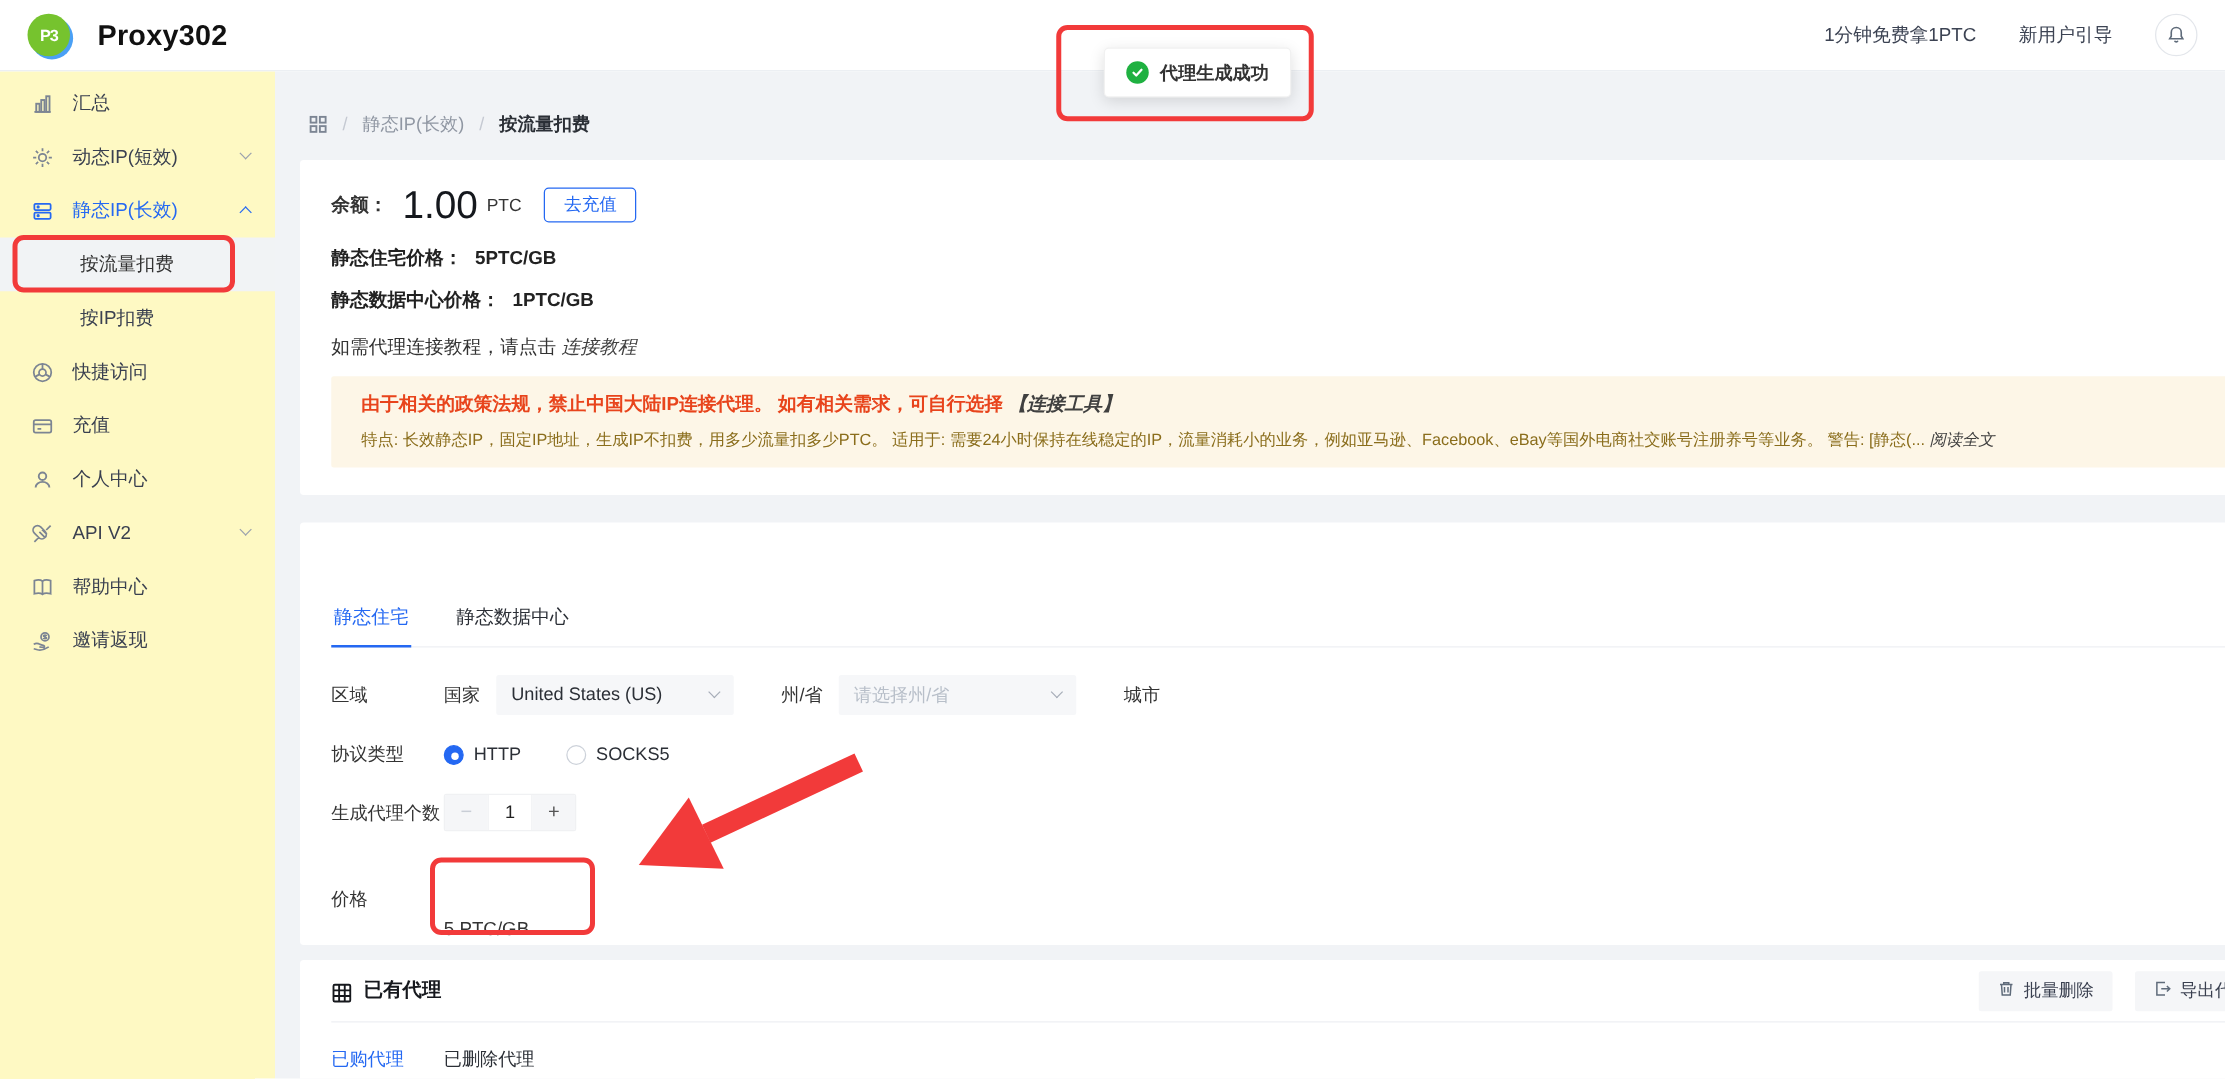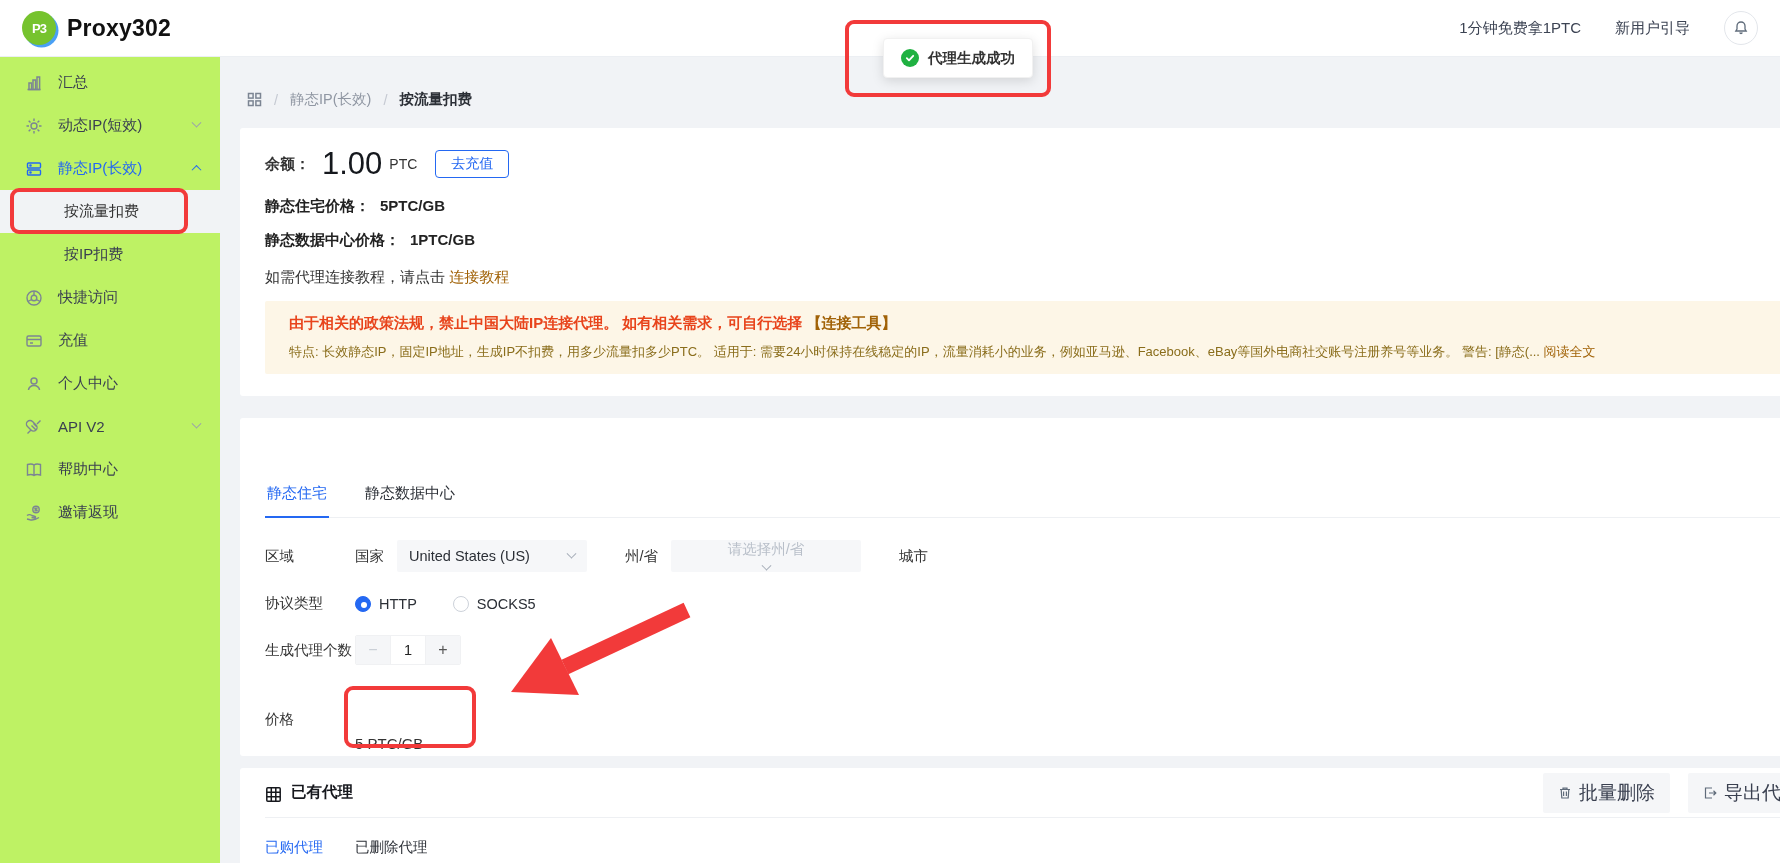--- a/index.html
+++ b/index.html
@@ -4,32 +4,32 @@
 <style>
   * { box-sizing: border-box; margin: 0; padding: 0; }
   html,body { width:1780px; height:863px; }
   body { font-family:"Liberation Sans","DejaVu Sans",sans-serif; background:#fff; }
   .screen { position:relative; width:1780px; height:863px; overflow:hidden; background:#fff; }
 
   
   .header { position:absolute; top:0; left:0; right:0; height:57px; background:#fff;
             border-bottom:1px solid #eceff3; display:flex; align-items:center;
             justify-content:space-between; padding:0 22px; z-index:4; }
-  .brand { display:flex; align-items:center; gap:11px; }
+  .brand { display:flex; align-items:center; gap:22px; }
   .logo-badge { width:34px; height:34px; border-radius:50%; background:#76c32e;
                 box-shadow:2.5px 2.5px 0 #4aa0f5; display:flex; align-items:center; justify-content:center; }
   .logo-badge span { color:#fff; font-weight:bold; font-size:13px; letter-spacing:-1px; }
   .brand-name { font-size:23px; font-weight:700; color:#111; letter-spacing:.2px; }
   .header-right { display:flex; align-items:center; gap:34px; }
   .header-link { font-size:15px; color:#3c4353; cursor:pointer; }
   .bell-btn { width:34px; height:34px; border-radius:50%; border:1px solid #e3e6eb;
               display:flex; align-items:center; justify-content:center; color:#555; background:#fff; }
 
   
-  .sidebar { position:absolute; top:57px; left:0; width:220px; bottom:0; background:#bef264; z-index:3; padding-top:4px; }
+  .sidebar { position:absolute; top:57px; left:0; width:220px; bottom:0; background:#fef9c3; z-index:3; padding-top:4px; }
   .side-item { height:43px; display:flex; align-items:center; gap:15px;
                padding:0 20px 0 25px; font-size:15px; color:#3a4050; cursor:pointer; }
   .side-item .sicon { width:18px; height:18px; color:#7c8593; flex:0 0 auto; display:flex; }
   .side-item.active-parent, .side-item.active-parent .sicon { color:#2468F2; }
   .side-sub { padding-left:64px; }
   .side-sub.selected { background:#f1f3f5; color:#333; }
   .chev { width:7px; height:7px; border-right:1.6px solid #9aa1ad; border-bottom:1.6px solid #9aa1ad;
           margin-left:auto; }
   .chev.down { transform:rotate(45deg) translate(-2px,-2px); }
   .chev.up { transform:rotate(-135deg) translate(-1px,-1px); border-color:#2468F2; }
@@ -46,42 +46,42 @@
   .card-overview { top:128px; height:268px; padding:18px 25px; }
   .balance-row { display:flex; align-items:center; margin-bottom:8px; }
   .balance-label { font-size:15px; color:#333; font-weight:700; }
   .balance-value { font-size:31px; color:#15181d; margin:0 7px 0 12px; }
   .balance-unit { font-size:14px; color:#333; margin-right:18px; }
   .recharge-btn { border:1px solid #2468F2; color:#2468F2; background:#fff; border-radius:4px;
                   font-size:14px; padding:4px 15px; cursor:pointer; }
   .price-row { font-size:15px; color:#222; font-weight:700; margin:15px 0; }
   .price-row b { margin-left:10px; }
   .tut-row { font-size:15px; color:#333; margin:18px 0 14px; }
-  .link { color:#a16207; cursor:pointer; text-decoration:none; }
+  .link { color:#404040; cursor:pointer; text-decoration:none;font-style:italic; }
   .warn-box { background:#fdf6e7; border-radius:2px; padding:13px 24px; white-space:nowrap; overflow:hidden; }
   .warn-l1 { color:#e8441c; font-weight:700; font-size:15px; margin-bottom:10px; }
   .warn-l1 .link { font-weight:700; }
   .warn-l2 { color:#8a6d1b; font-size:13px; }
 
   
   .card-gen { top:418px; height:338px; padding:16px 25px; }
   .tabs { display:flex; gap:34px; border-bottom:1px solid #eef0f3; }
   .tab { font-size:15px; color:#2b2f36; padding:6px 2px 13px; cursor:pointer;margin-top:44px; }
   .tab.active { color:#2468F2; border-bottom:2px solid #2468F2; margin-bottom:-1px; }
   .form-row { display:flex; align-items:center; margin-top:22px; }
   .flabel { width:90px; font-size:14.5px; color:#333; flex:0 0 auto; }
   .inline-label { font-size:14.5px; color:#333; margin-right:13px; }
   .select { height:32px; background:#f6f7f9; border-radius:2px; display:flex; align-items:center;
             justify-content:space-between; padding:0 12px; font-size:14.5px; color:#2b2f36;
             cursor:pointer; }
   .select .ph { color:#b8bfc9; }
   .sel-chev { width:7px; height:7px; border-right:1.4px solid #a6adb8; border-bottom:1.4px solid #a6adb8;
               transform:rotate(45deg) translate(-2px,-2px); }
   .w-country { width:190px; margin-right:38px; }
-  .w-state { width:190px; margin-right:38px;flex-direction:column; }
+  .w-state { width:190px; margin-right:38px; }
   .w-city { width:200px; }
   .radio-opt { display:flex; align-items:center; gap:8px; margin-right:36px; font-size:14.5px; color:#2b2f36; cursor:pointer; }
   .radio { width:16px; height:16px; border-radius:50%; border:1px solid #cdd2da; background:#fff; position:relative; }
   .radio.sel { background:#2468F2; border-color:#2468F2; }
   .radio.sel::after { content:""; position:absolute; left:5px; top:5px; width:6px; height:6px;
                       border-radius:50%; background:#fff; }
   .stepper { display:flex; height:30px; border:1px solid #f0f1f3; border-radius:2px; overflow:hidden; }
   .step-btn { width:34px; display:flex; align-items:center; justify-content:center;
               background:#f5f6f8; font-size:16px; cursor:pointer; }
   .step-minus { color:#c9ced6; }
@@ -91,22 +91,22 @@
   .price-val { font-size:15px; color:#333;margin-top:48px; }
   .gen-btn { margin-left:90px; margin-top:24px; width:100px; height:32px; background:#2468F2;
              color:#fff; border:none; border-radius:4px; font-size:14.5px; cursor:pointer; }
 
   
   .card-exist { top:768px; height:160px; padding:0 25px; }
   .exist-head { height:50px; display:flex; align-items:center; justify-content:space-between;
                 border-bottom:1px solid #eef0f3; }
   .exist-title { display:flex; align-items:flex-end; gap:9px; font-size:15.5px; font-weight:700; color:#16181d; }
   .exist-actions { display:flex; gap:18px; }
-  .ghost-btn { display:flex; align-items:center; gap:7px; background:#f5f6f8; border:none;
-               border-radius:2px; padding:7px 15px; font-size:19px; color:#3a4050; cursor:pointer; }
+  .ghost-btn { display:flex; gap:7px; background:#f5f6f8; border:none;
+               border-radius:2px; padding:7px 15px; font-size:14px; color:#3a4050; cursor:pointer; }
   .exist-tabs { display:flex; gap:32px; margin-top:20px; }
   .exist-tab { font-size:14.5px; color:#2b2f36; cursor:pointer; }
   .exist-tab.active { color:#2468F2; }
 
   
   .toast { position:absolute; left:883px; top:38px; height:40px; background:#fff; z-index:20;
            display:flex; align-items:center; gap:9px; padding:0 17px; border-radius:4px;
            border:1px solid #f1f1f1; box-shadow:0 3px 12px rgba(0,0,0,.13); font-size:14.5px; color:#333;font-weight:bold; }
   .check-circle { width:18px; height:18px; border-radius:50%; background:#1fb141;
                   display:flex; align-items:center; justify-content:center; }

